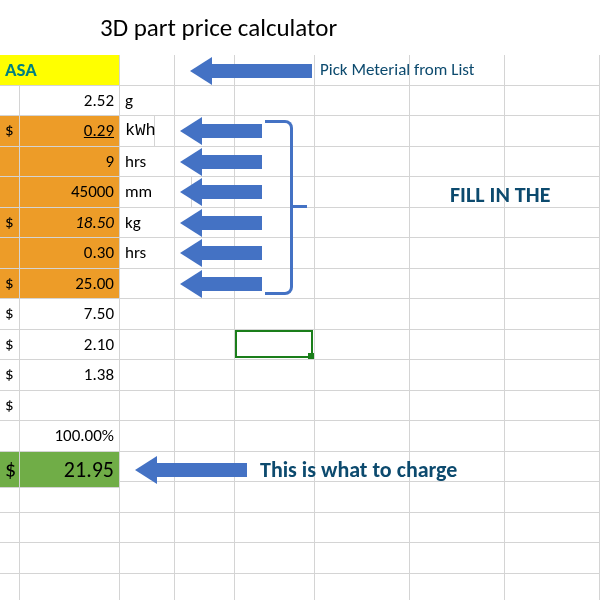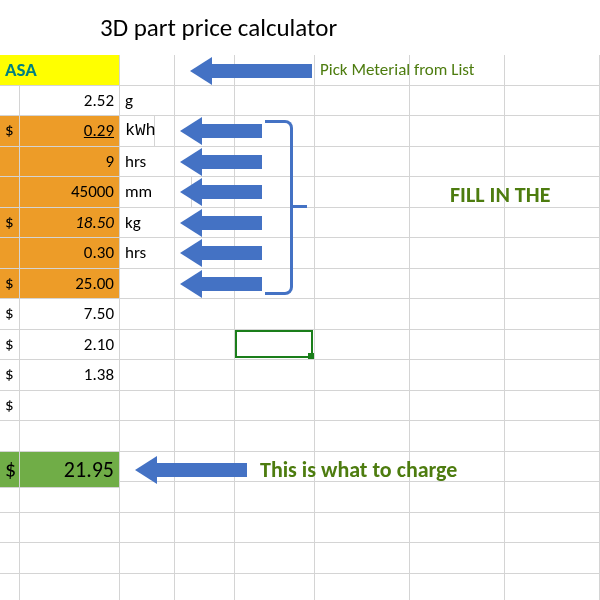--- a/index.html
+++ b/index.html
@@ -59,21 +59,21 @@
   }
   .bracket {
     position: absolute;
     border: 3px solid #4472c4;
     border-left: none;
     border-radius: 0 8px 8px 0;
   }
   .anno {
     position: absolute;
     font-size: 17px;
-    color: #4d7c0f;
+    color: #0c4a6e;
   }
   .anno.bold { font-weight: bold; font-size: 22px; }
   .selected {
     position: absolute;
     border: 2px solid #1a7e1a;
     background: #fff;
   }
   .selected::after {
     content: '';
     position: absolute;
@@ -252,20 +252,21 @@
     <div class="cell left" style="left: 120px; top: 238px; width: 55px; height: 30.5px;">hrs</div>
     <div class="cell left orange" style="left: 0px; top: 268.5px; width: 20px; height: 30.5px;">$</div>
     <div class="cell right orange" style="left: 20px; top: 268.5px; width: 100px; height: 30.5px;">25.00</div>
     <div class="cell left" style="left: 0px; top: 299px; width: 20px; height: 30.5px;">$</div>
     <div class="cell right" style="left: 20px; top: 299px; width: 100px; height: 30.5px;">7.50</div>
     <div class="cell left" style="left: 0px; top: 329.5px; width: 20px; height: 30.5px;">$</div>
     <div class="cell right" style="left: 20px; top: 329.5px; width: 100px; height: 30.5px;">2.10</div>
     <div class="cell left" style="left: 0px; top: 360px; width: 20px; height: 30.5px;">$</div>
     <div class="cell right" style="left: 20px; top: 360px; width: 100px; height: 30.5px;">1.38</div>
     <div class="cell left" style="left: 0px; top: 390.5px; width: 20px; height: 30.5px;">$</div>
+    <div class="cell right" style="left: 20px; top: 421px; width: 100px; height: 30.5px;">100.00%</div>
     <div class="cell left green bigmoney" style="left: 0px; top: 451.5px; width: 20px; height: 36.5px;">$</div>
     <div class="cell right green bigmoney" style="left: 20px; top: 451.5px; width: 100px; height: 36.5px;">21.95</div>
     <div class="selected" style="left: 235px; top: 329.5px; width: 78px; height: 28.5px;"></div>
   </div>
 
 <div class="sheet-title">3D part price calculator</div>
 
 <div class="arrow" style="left: 190px; top: 57px;">
     <div class="arrow-head"></div>
     <div class="arrow-body" style="width: 100px;"></div>

